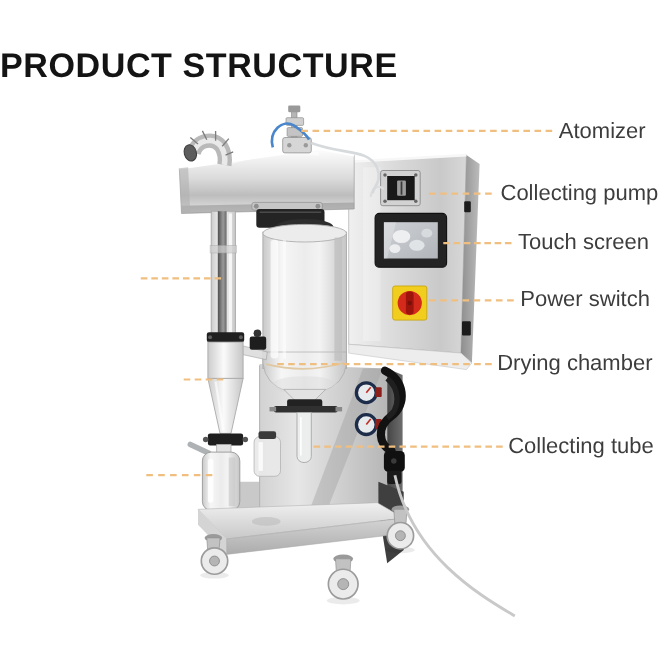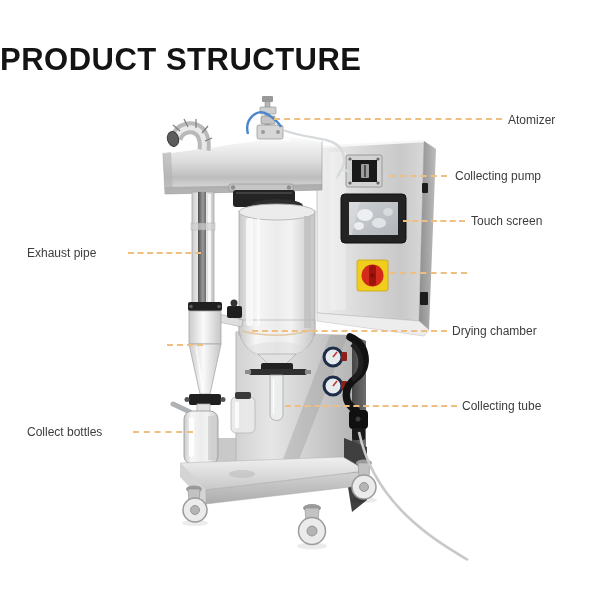--- a/index.html
+++ b/index.html
@@ -11,21 +11,21 @@
     position:absolute;left:0;top:42px;width:600px;margin:0;
     text-align:left;font-size:31px;font-weight:bold;letter-spacing:.5px;
     color:var(--title-text,#141414);
   }
   .machine-svg{position:absolute;left:0;top:0;}
   .leader{
     position:absolute;height:0;border-top:2px dashed var(--leader-line,#f0bf80);
   }
   .lbl{
     position:absolute;transform:translateY(-50%);white-space:nowrap;
-    font-size:12px;color:var(--label-text,#3d3d3d);
+    font-size:20px;color:var(--label-text,#3d3d3d);
   }
 </style>
 </head>
 <body>
 
 <div class="stage">
 
   <h1 class="title">PRODUCT STRUCTURE</h1>
 
   <svg class="machine-svg" width="600" height="600" viewBox="0 0 600 600">
@@ -272,19 +272,18 @@
   <div class="leader" style="left:390px;top:272px;width:77px"></div>
   <div class="leader" style="left:252px;top:330px;width:195px"></div>
   <div class="leader" style="left:285px;top:405px;width:172px"></div>
   <div class="leader" style="left:128px;top:252px;width:73px"></div>
   <div class="leader" style="left:167px;top:344px;width:36px"></div>
   <div class="leader" style="left:133px;top:431px;width:60px"></div>
 
   <div class="lbl" style="left:508px;top:120px">Atomizer</div>
   <div class="lbl" style="left:455px;top:176px">Collecting pump</div>
   <div class="lbl" style="left:471px;top:221px">Touch screen</div>
+  <div class="lbl" style="left:473px;top:273px">Power switch</div>
   <div class="lbl" style="left:462px;top:406px">Collecting tube</div>
   <div class="lbl" style="left:452px;top:331px">Drying chamber</div>
 
-  <div class="lbl" style="left:27px;top:253px">Exhaust pipe</div>
-  <div class="lbl" style="left:27px;top:432px">Collect bottles</div>
 
 </div>
 
 </body></html>

